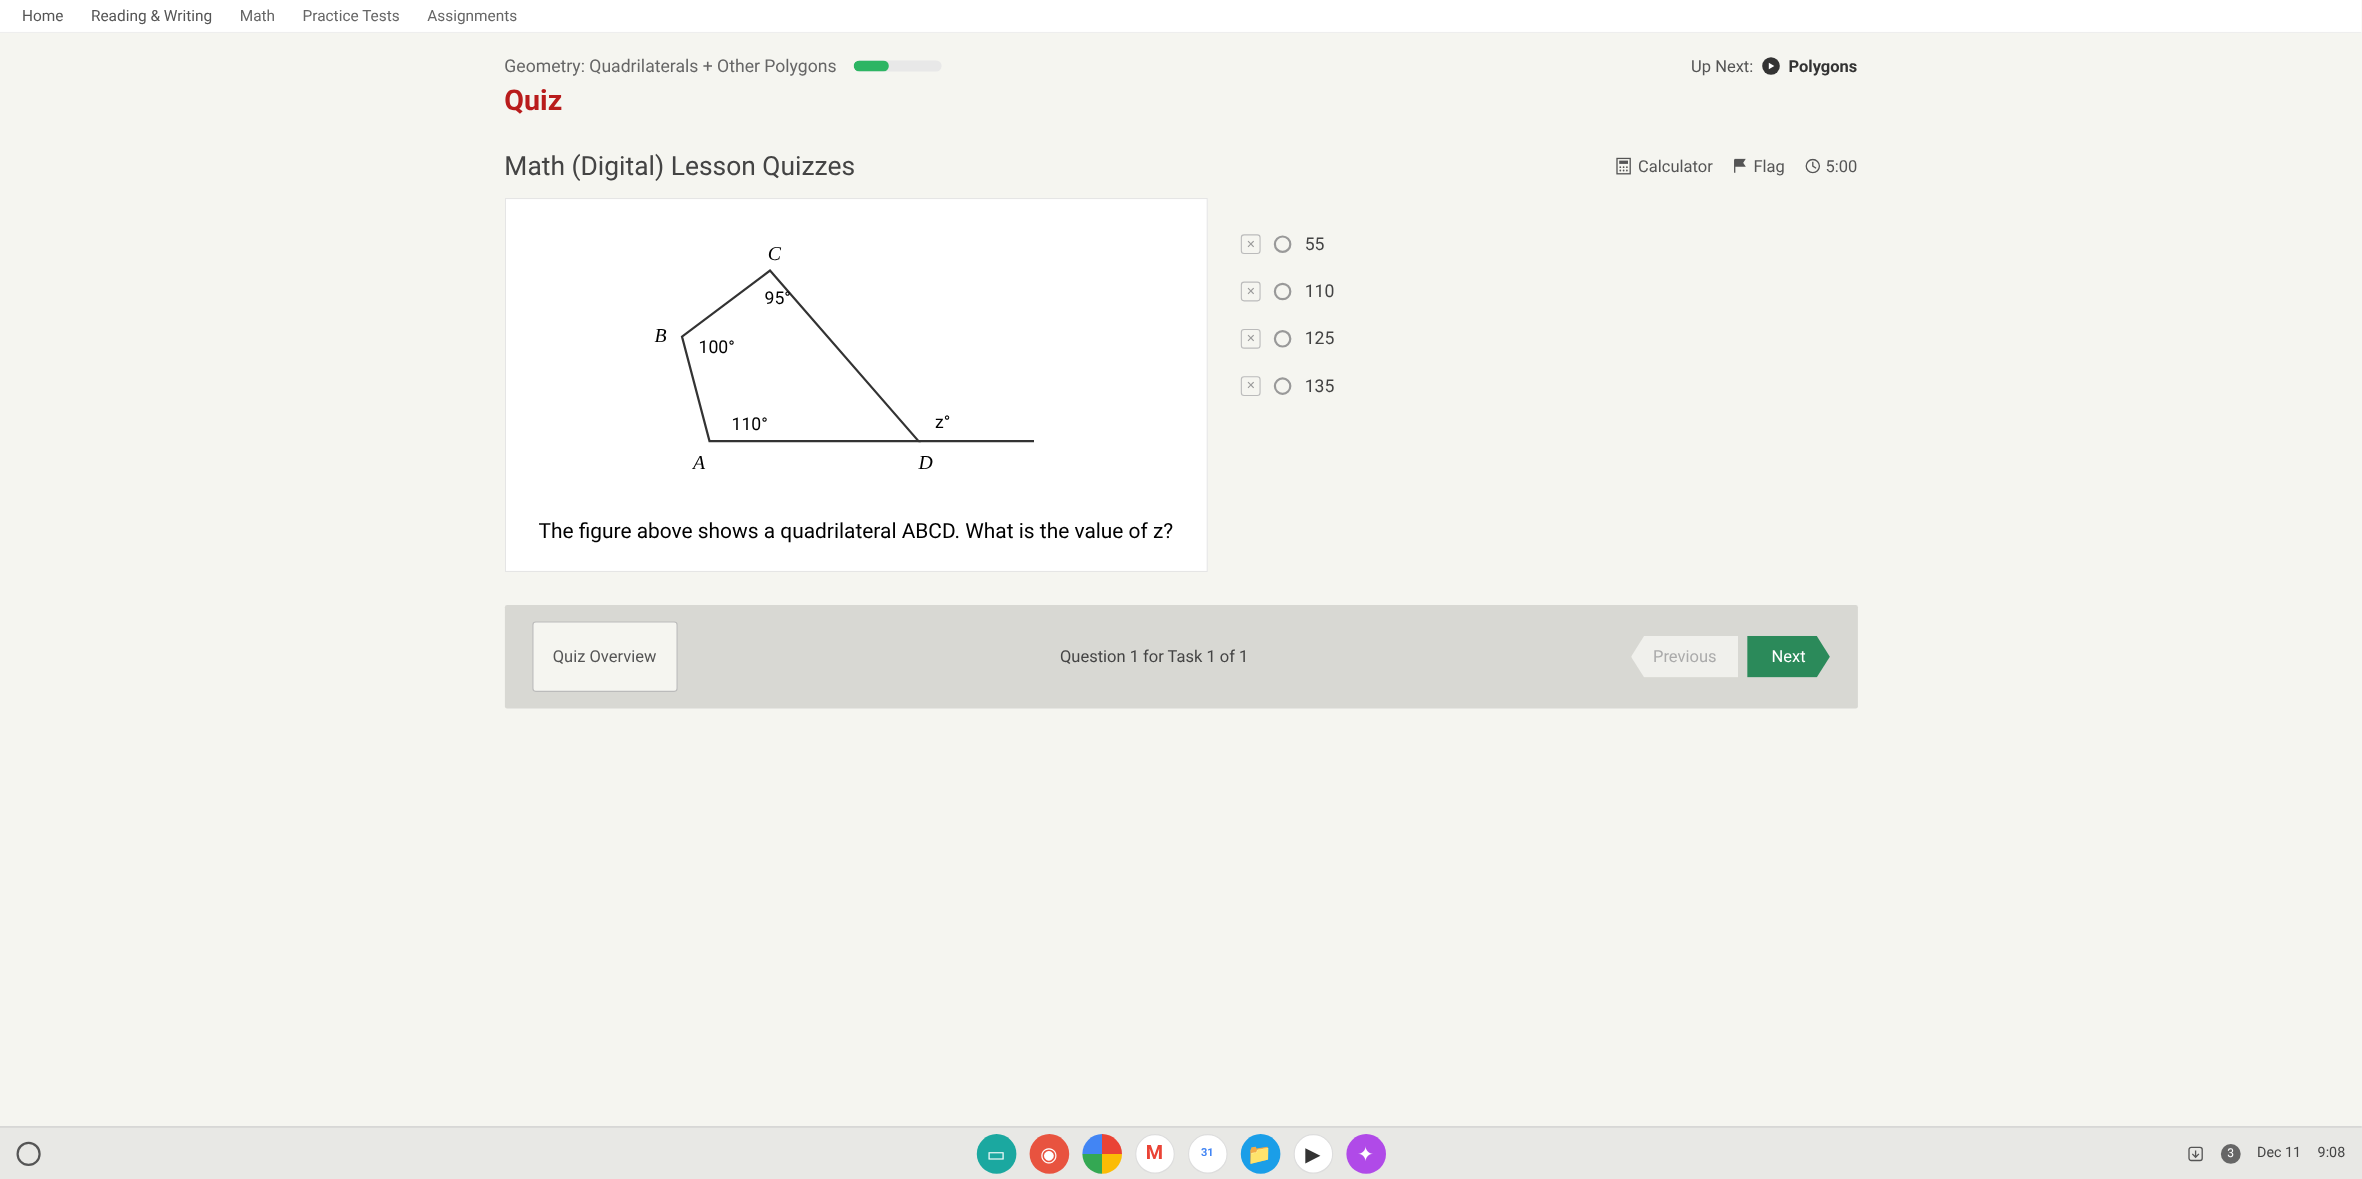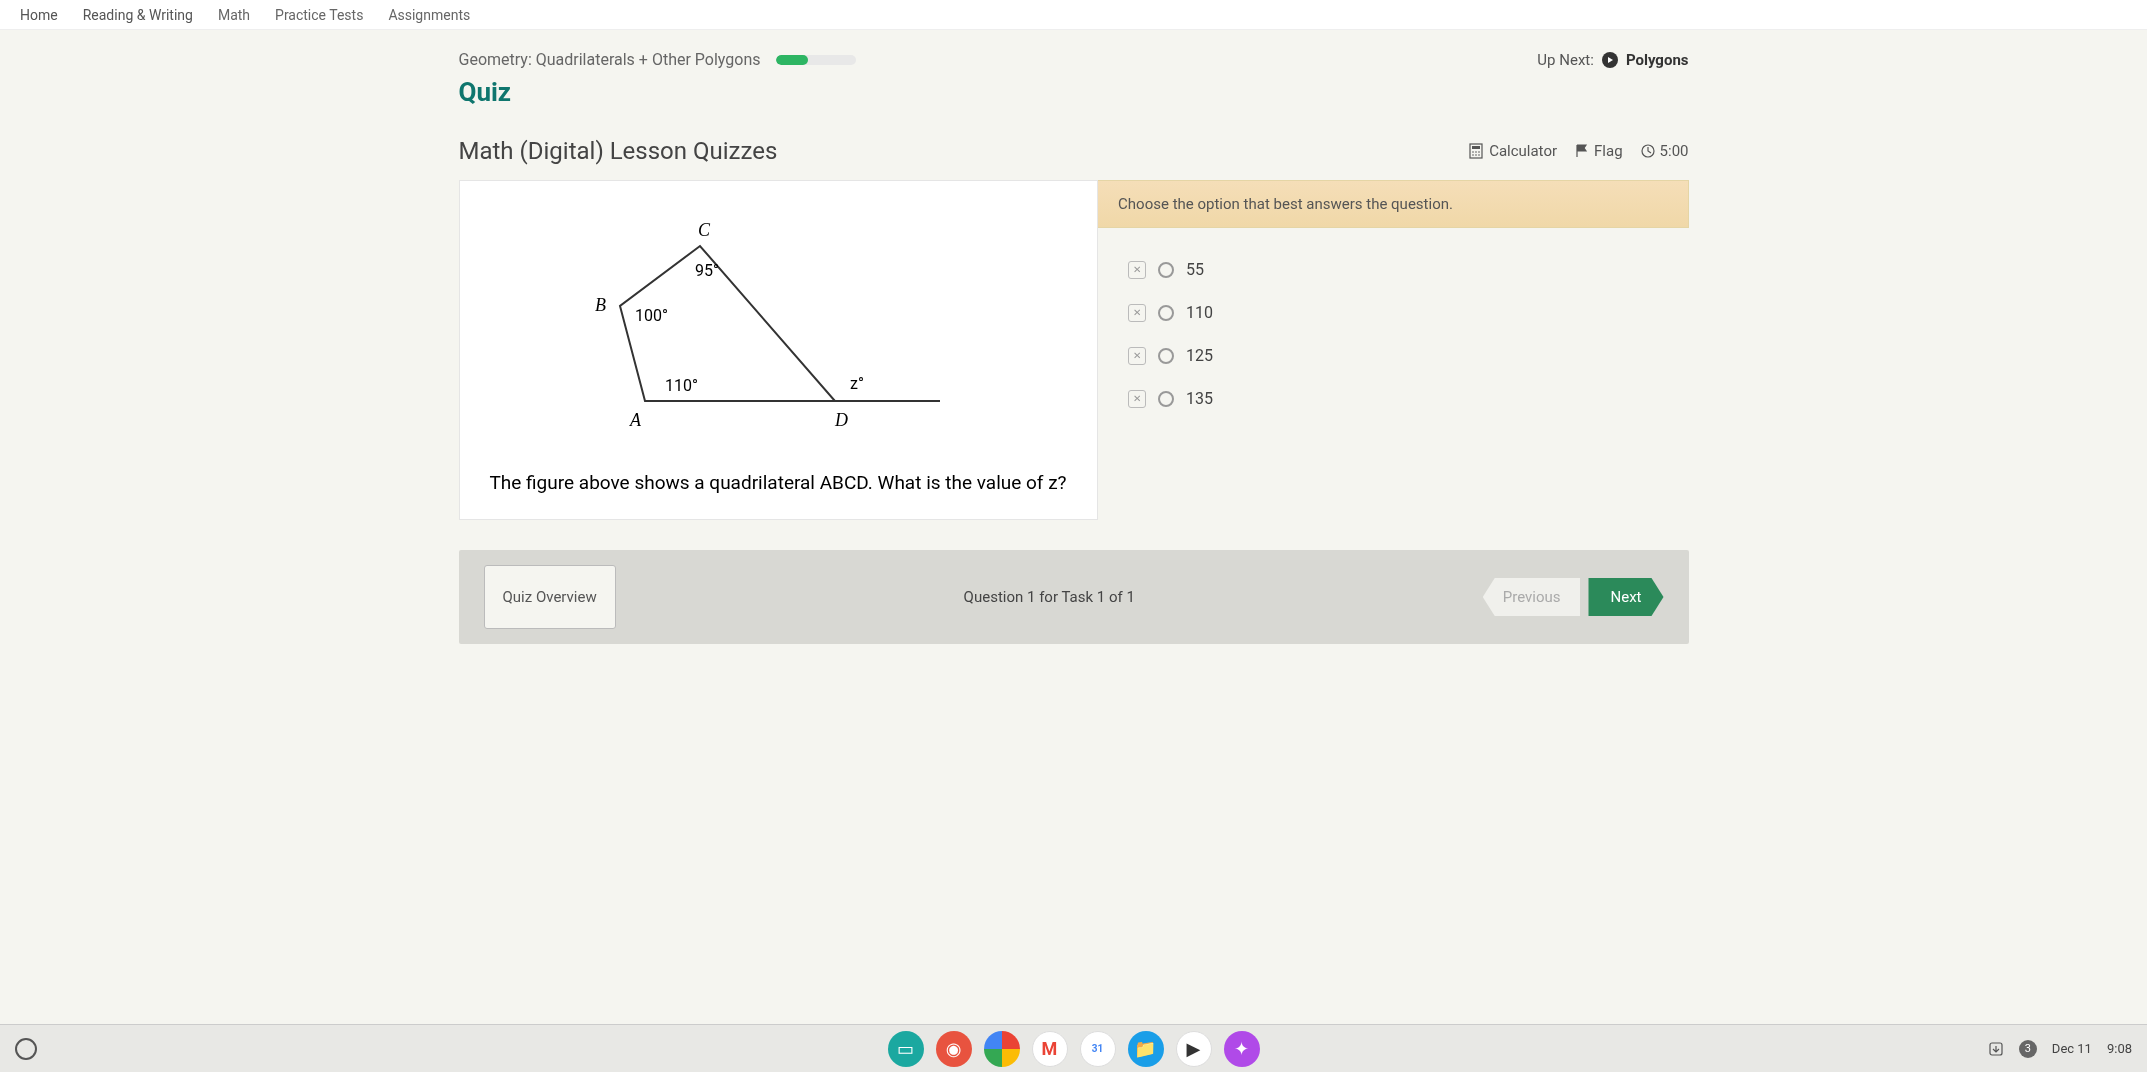--- a/index.html
+++ b/index.html
@@ -14,21 +14,21 @@
     .breadcrumb-row { display: flex; align-items: center; justify-content: space-between; padding: 0 10px 8px; }
     .breadcrumb-left { display: flex; align-items: center; gap: 15px; }
     .breadcrumb-text { color: #666; font-size: 16px; }
     .progress-pill { width: 80px; height: 10px; background: #e8e8e8; border-radius: 5px; position: relative; overflow: hidden; }
     .progress-fill { width: 40%; height: 100%; background: #2db563; border-radius: 5px; }
     .up-next { color: #555; font-size: 15px; display: flex; align-items: center; gap: 8px; }
     .up-next strong { font-weight: 700; color: #333; }
     .play-icon-small { width: 16px; height: 16px; background: #333; border-radius: 50%; display: flex; align-items: center; justify-content: center; }
     .play-icon-small::after { content: ''; border-left: 5px solid #fff; border-top: 3px solid transparent; border-bottom: 3px solid transparent; margin-left: 1px; }
     
-    .quiz-title { font-size: 26px; font-weight: 700; color: #0f766e; padding: 0 10px 30px; }
+    .quiz-title { font-size: 26px; font-weight: 700; color: #b91c1c; padding: 0 10px 30px; }
     
     .lesson-row { display: flex; align-items: center; justify-content: space-between; padding: 0 10px 15px; }
     .lesson-title { font-size: 24px; color: #444; font-weight: 400; }
     .lesson-tools { display: flex; align-items: center; gap: 18px; color: #555; font-size: 15px; }
     .tool-item { display: flex; align-items: center; gap: 5px; cursor: pointer; }
     
     .question-area { display: flex; gap: 0; margin: 0 10px; }
     .question-left { flex: 0 0 52%; background: #fff; border: 1px solid #e5e5e5; padding: 30px 30px 25px; }
     .question-right { flex: 1; }
     
@@ -138,21 +138,20 @@
           <text x="175" y="180" class="angle-text">110°</text>
           <text x="145" y="110" class="angle-text">100°</text>
           <text x="205" y="65" class="angle-text">95°</text>
           <text x="360" y="178" class="angle-text">z°</text>
         </svg>
       </div>
       <p class="question-text">The figure above shows a quadrilateral ABCD. What is the value of z?</p>
     </div>
 
     <div class="question-right">
-      <div class="answer-header">Choose the option that best answers the question.</div>
       <div class="answer-options">
         <div class="answer-row">
           <span class="strike-box">✕</span>
           <span class="radio-btn"></span>
           <span class="answer-text">55</span>
         </div>
         <div class="answer-row">
           <span class="strike-box">✕</span>
           <span class="radio-btn"></span>
           <span class="answer-text">110</span>

